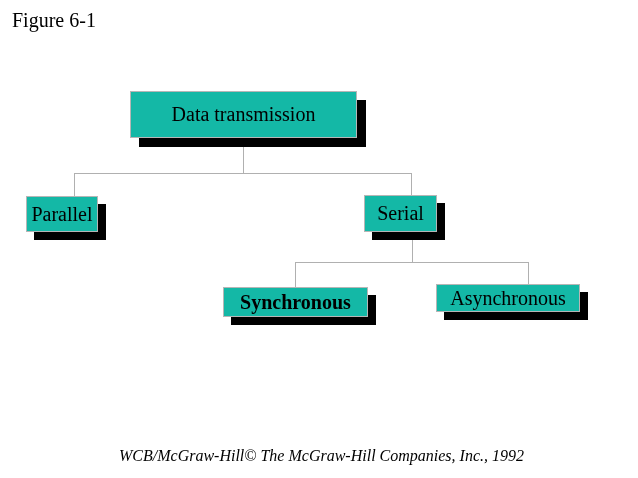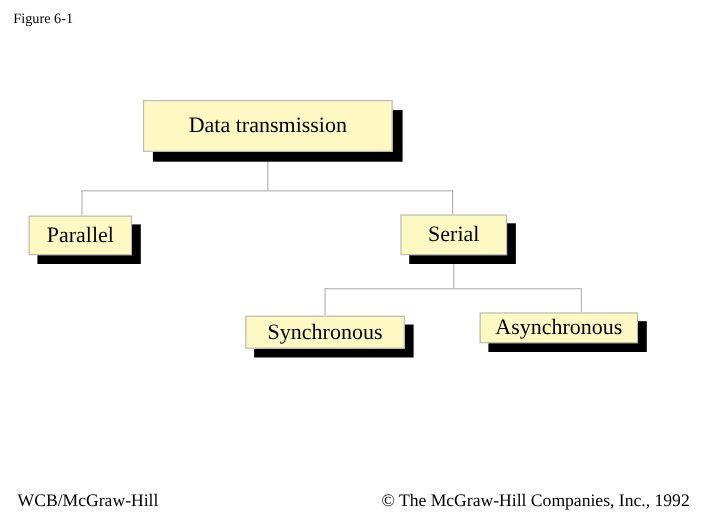--- a/index.html
+++ b/index.html
@@ -13,52 +13,53 @@
     height: 478px;
     background: #ffffff;
     overflow: hidden;
     font-family: "Liberation Serif", "DejaVu Serif", serif;
     color: #000000;
   }
   .figure-label {
     position: absolute;
     left: 12px;
     top: 9px;
-    font-size: 13px;
+    font-size: 20px;
     color: #000000;
     white-space: nowrap;
   }
   .connector {
     position: absolute;
     background: #b0b0b0;
   }
   .connector.v { width: 1px; }
   .connector.h { height: 1px; }
   .node {
     position: absolute;
-    background: #fef9c3;
+    background: #14b8a6;
     border: 1px solid #b6b6b6;
     box-shadow: 8px 8px 0 #000000;
     display: flex;
     align-items: center;
     justify-content: center;
     box-sizing: border-box;
     font-size: 20px;
     white-space: nowrap;
   }
   .node.root {
     box-shadow: 9px 9px 0 #000000;
   }
   .footer {
     position: absolute;
     left: 16px;
     right: 11px;
     top: 447px;
     display: flex;
-    justify-content: space-between;
+    justify-content: center;
+    font-style: italic;
     font-size: 16px;
     white-space: nowrap;
   }
 </style>
 </head>
 <body>
 
 <div class="canvas">
 
   <div class="figure-label">Figure 6-1</div>
@@ -69,29 +70,29 @@
   <div class="connector v" style="left:411px; top:173px; height:22px;"></div>
   <div class="connector v" style="left:412px; top:232px; height:30px;"></div>
   <div class="connector h" style="left:295px; top:262px; width:233px;"></div>
   <div class="connector v" style="left:295px; top:262px; height:25px;"></div>
   <div class="connector v" style="left:528px; top:262px; height:22px;"></div>
 
   <div class="node root" style="left:130px; top:91px; width:227px; height:47px;">
     <span>Data transmission</span>
   </div>
 
-  <div class="node" style="left:26px; top:196px; width:94px; height:36px;">
+  <div class="node" style="left:26px; top:196px; width:72px; height:36px;">
     <span>Parallel</span>
   </div>
 
-  <div class="node" style="left:364px; top:195px; width:97px; height:37px;">
+  <div class="node" style="left:364px; top:195px; width:73px; height:37px;">
     <span>Serial</span>
   </div>
 
-  <div class="node" style="left:223px; top:287px; width:145px; height:30px;">
+  <div class="node" style="left:223px; top:287px; width:145px; height:30px;font-weight:bold;">
     <span>Synchronous</span>
   </div>
 
   <div class="node" style="left:436px; top:284px; width:144px; height:28px;">
     <span>Asynchronous</span>
   </div>
 
   <div class="footer">
     <span>WCB/McGraw-Hill</span>
     <span>© The McGraw-Hill Companies, Inc., 1992</span>

